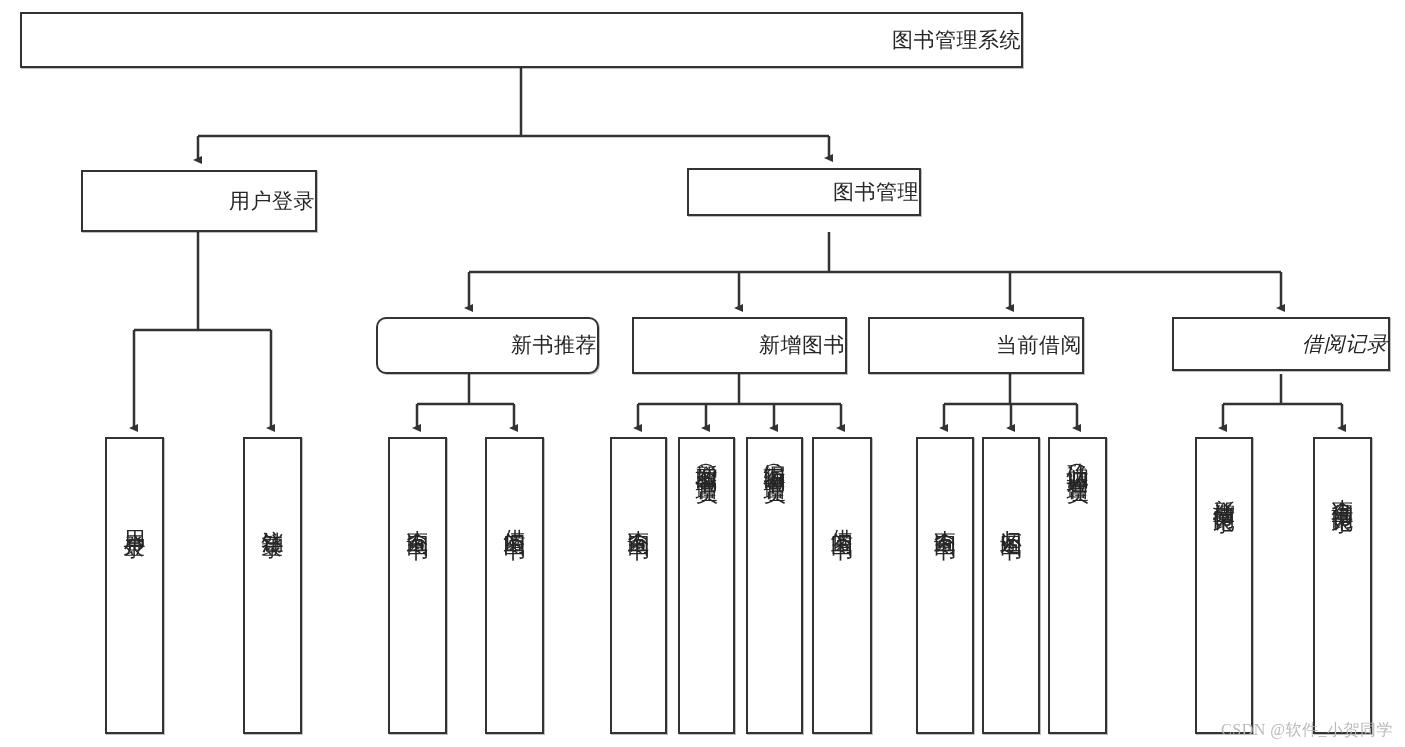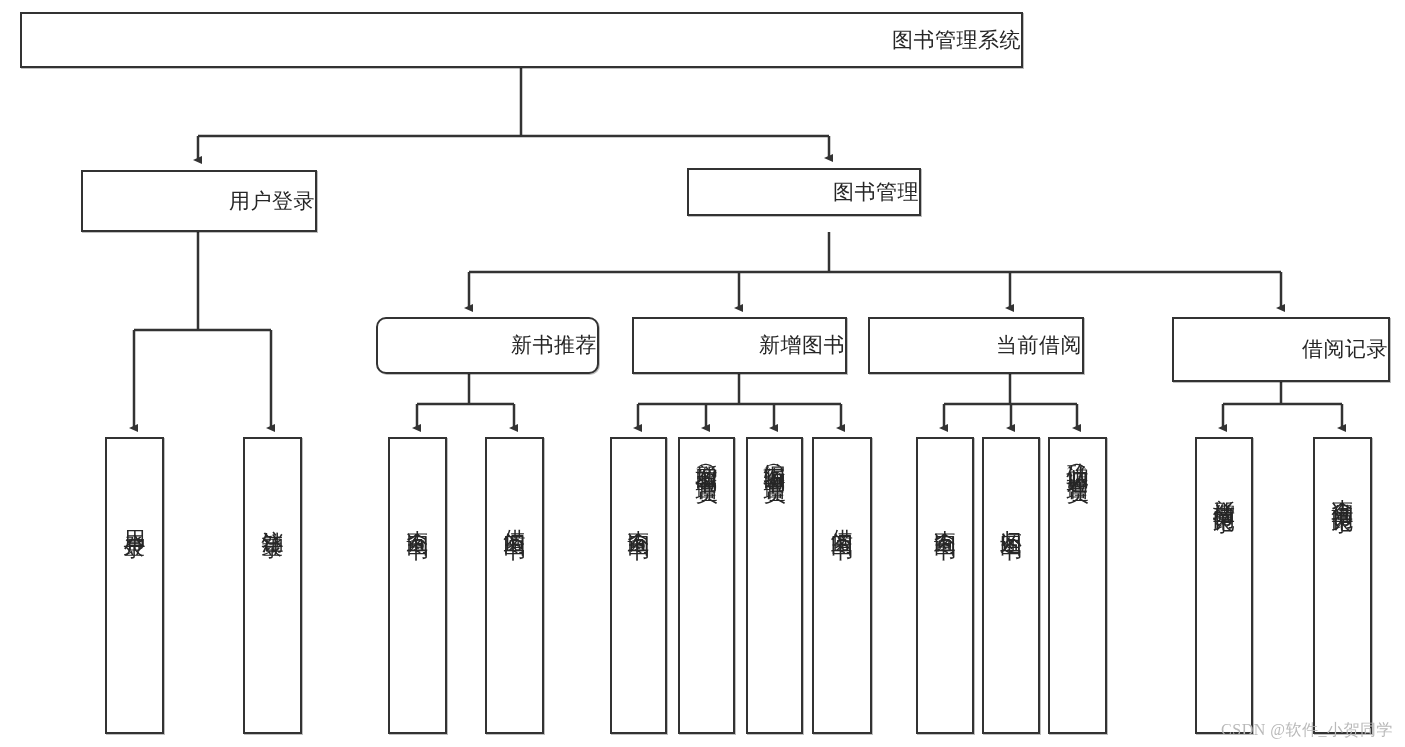--- a/index.html
+++ b/index.html
@@ -139,21 +139,21 @@
 </div>
 
 <div class="node horiz" style="left:632px; top:317px; width:215px; height:57px;">
   <span class="label">新增图书</span>
 </div>
 
 <div class="node horiz" style="left:868px; top:317px; width:216px; height:57px;">
   <span class="label">当前借阅</span>
 </div>
 
-<div class="node horiz" style="left:1172px; top:317px; width:218px; height:65px;">
+<div class="node horiz" style="left:1172px; top:317px; width:218px; height:54px;font-style:italic;">
   <span class="label">借阅记录</span>
 </div>
 
 <div class="node vert" style="left:105px; top:437px; width:59px; height:297px; padding-top:73px;">
   <span class="label">用户登录</span>
 </div>
 
 <div class="node vert" style="left:243px; top:437px; width:59px; height:297px; padding-top:73px;">
   <span class="label">注销登录</span>
 </div>

